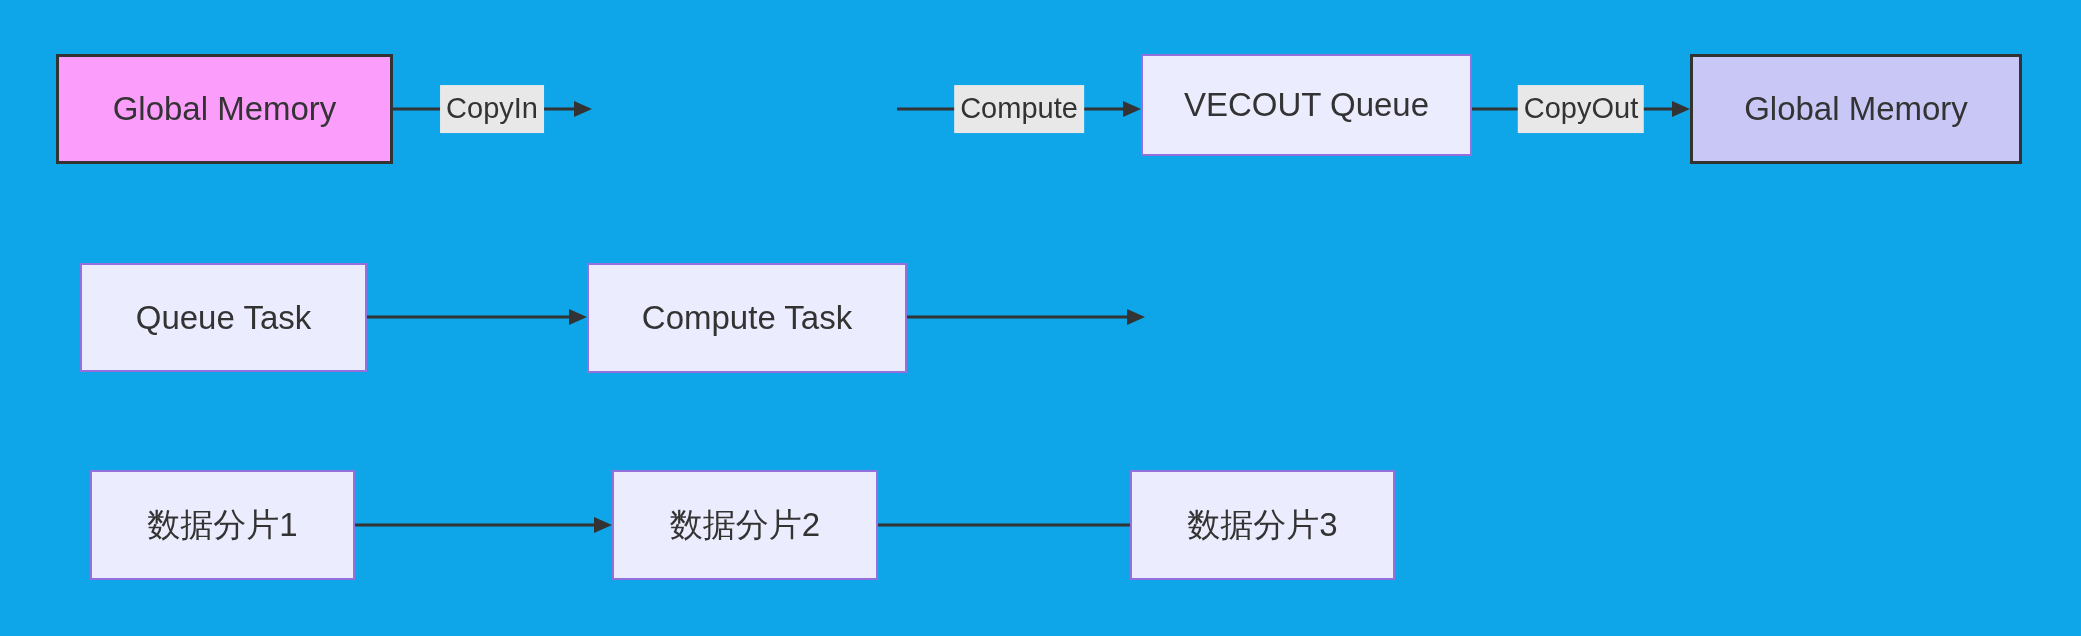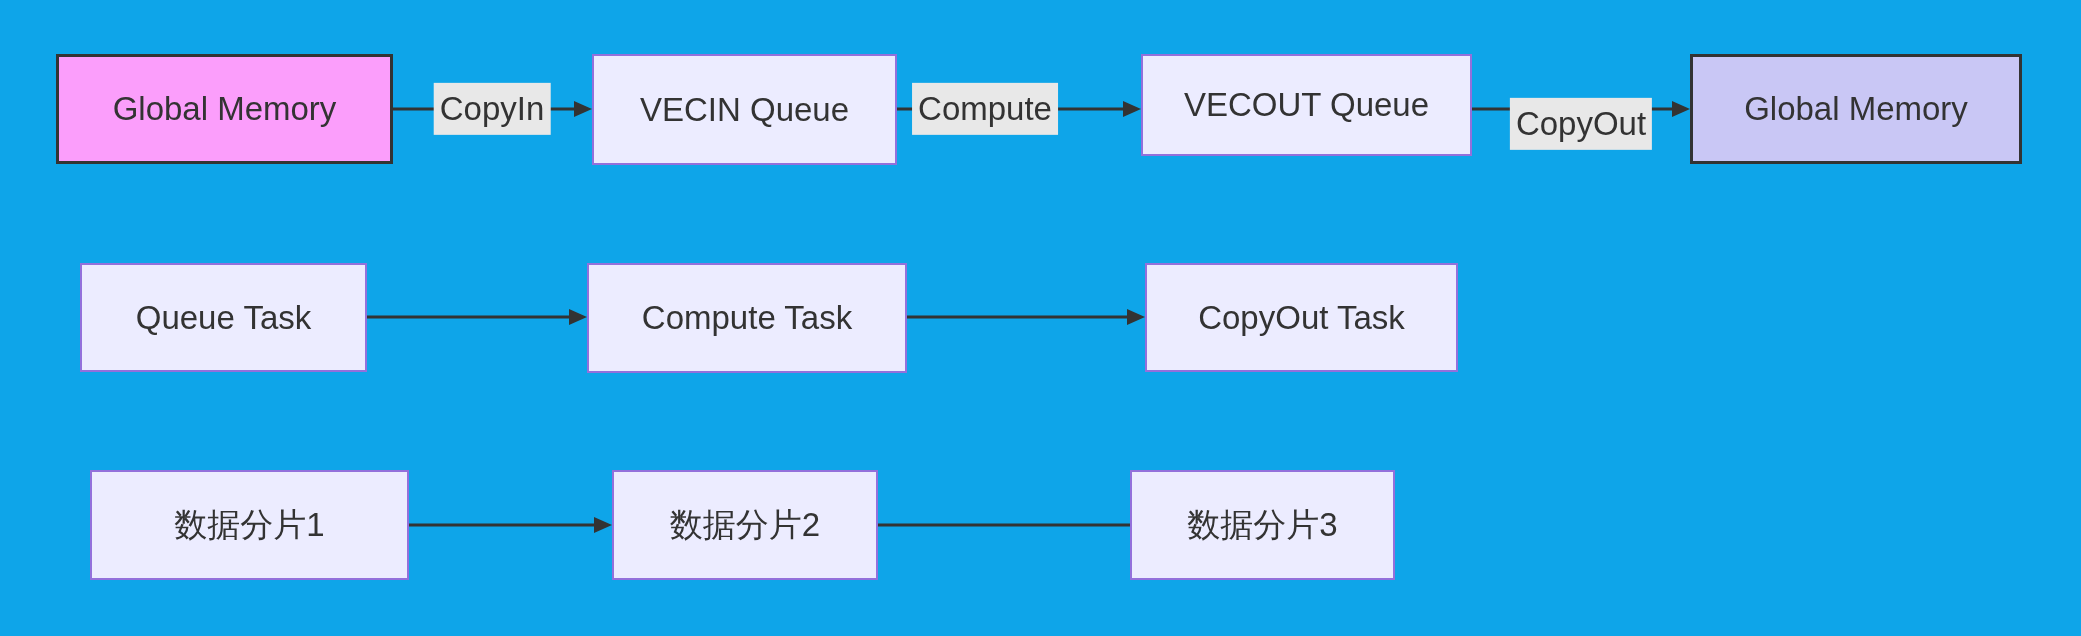--- a/index.html
+++ b/index.html
@@ -49,39 +49,39 @@
   }
   .node.peri {
     background: var(--accent-periwinkle, #c9c7f5);
     border: 3px solid var(--dark-border, #333333);
   }
   .edge-label {
     position: absolute;
     transform: translate(-50%, -50%);
     background: var(--edge-label-bg, #e8e8e8);
     padding: 8px 6px;
-    font-size: 33px;
+    font-size: 29px;
     line-height: 1.1;
     white-space: nowrap;
     text-align: center;
   }
   
   #gm-left       { left:   56px; top:  54px; width: 337px; height: 110px; }
   #vecin         { left:  592px; top:  54px; width: 305px; height: 111px; }
   #vecout        { left: 1141px; top:  54px; width: 331px; height: 102px; }
   #gm-right      { left: 1690px; top:  54px; width: 332px; height: 110px; }
   #lbl-copyin    { left:  492px; top: 109px; }
-  #lbl-compute   { left: 985px; top: 109px; }
-  #lbl-copyout   { left: 1581px; top: 109px; margin-top: 15px; }
+  #lbl-compute   { left: 1019px; top: 109px; }
+  #lbl-copyout   { left: 1581px; top: 109px; }
   
   #copyin-task   { left:   80px; top: 263px; width: 287px; height: 109px; }
   #compute-task  { left:  587px; top: 263px; width: 320px; height: 110px; text-align: right; }
   #copyout-task  { left: 1145px; top: 263px; width: 313px; height: 109px; }
   
-  #slice1        { left:   90px; top: 470px; width: 319px; height: 110px; }
+  #slice1        { left:   90px; top: 470px; width: 265px; height: 110px; }
   #slice2        { left:  612px; top: 470px; width: 266px; height: 110px; }
   #slice3        { left: 1130px; top: 470px; width: 265px; height: 110px; }
 </style>
 </head>
 <body>
 
 <div class="canvas">
 
   <svg class="edges" viewBox="0 0 2081 636" aria-hidden="true">
 
@@ -102,37 +102,35 @@
 
     <line class="edge-line" x1="355" y1="525" x2="596" y2="525"></line>
     <polygon class="edge-head" points="612,525 594,517 594,533"></polygon>
 
     <line class="edge-line" x1="878" y1="525" x2="1152" y2="525"></line>
     <polygon class="edge-head" points="1168,525 1150,517 1150,533"></polygon>
   </svg>
 
   <div class="node pink" id="gm-left">Global Memory</div>
 
-  <div class="node" id="vecin">VECIN Queue</div>
 
   <div class="node" id="vecout">VECOUT Queue</div>
 
   <div class="node peri" id="gm-right">Global Memory</div>
 
   <div class="edge-label" id="lbl-copyin">CopyIn</div>
 
   <div class="edge-label" id="lbl-compute">Compute</div>
 
   <div class="edge-label" id="lbl-copyout">CopyOut</div>
 
   <div class="node" id="copyin-task">Queue Task</div>
 
   <div class="node" id="compute-task">Compute Task</div>
 
-  <div class="node" id="copyout-task">CopyOut Task</div>
 
   <div class="node" id="slice1">数据分片1</div>
 
   <div class="node" id="slice2">数据分片2</div>
 
   <div class="node" id="slice3">数据分片3</div>
 
 </div>
 
 </body></html>

